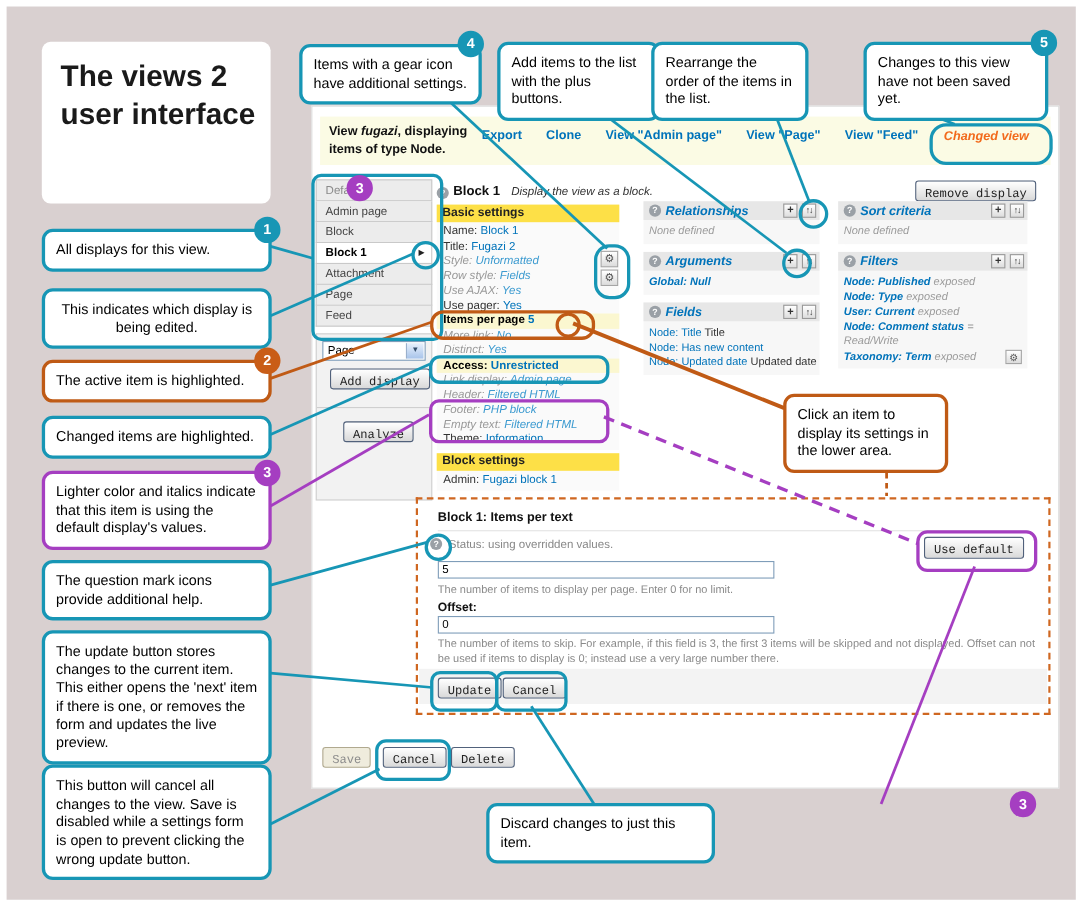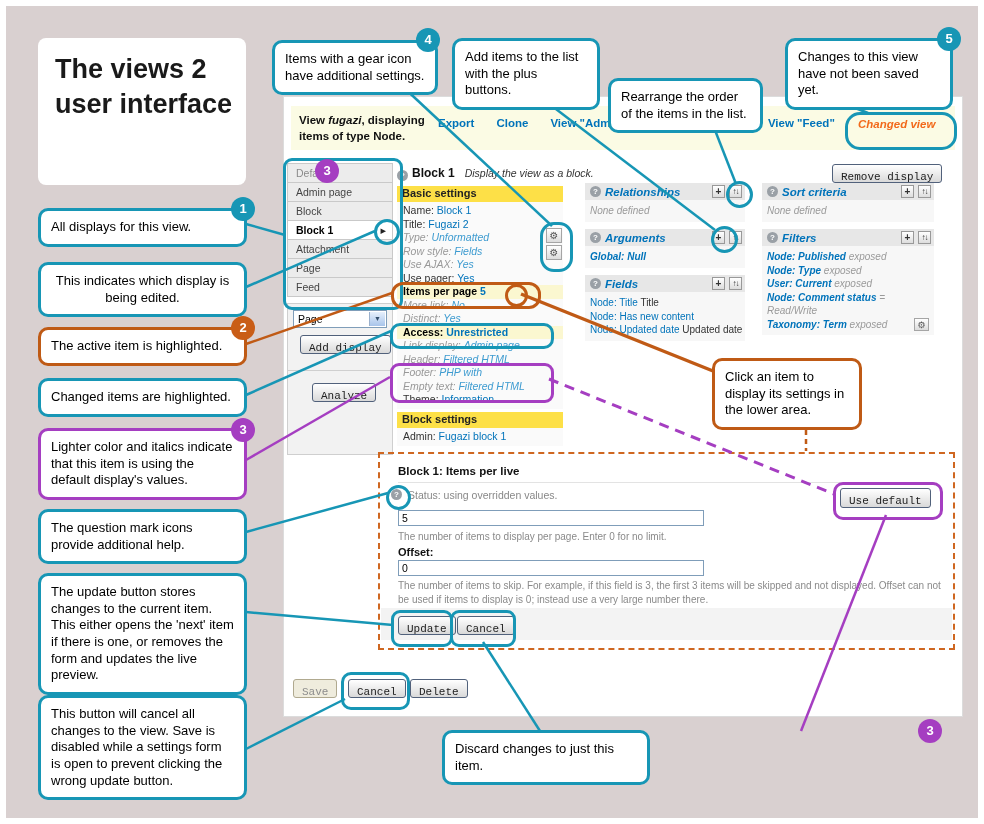--- a/index.html
+++ b/index.html
@@ -162,31 +162,31 @@
   <div class="dhead">
     <span class="qicon">?</span><b>Block 1</b><span class="desc">Display the view as a block.</span>
   </div>
   <button class="btn" style="left:832px;top:164px;">Remove display</button>
 
   <div class="bspanel">
     <div class="bshead">Basic settings</div>
     <div class="bsbody">
         <div class="bsrow"><span class="lab">Name:</span>&nbsp;<a class="val" href="#">Block 1</a></div>
         <div class="bsrow"><span class="lab">Title:</span>&nbsp;<a class="val" href="#">Fugazi 2</a></div>
-        <div class="bsrow def"><span class="lab">Type:</span>&nbsp;<a class="val" href="#">Unformatted</a></div>
+        <div class="bsrow def"><span class="lab">Style:</span>&nbsp;<a class="val" href="#">Unformatted</a></div>
         <div class="bsrow def"><span class="lab">Row style:</span>&nbsp;<a class="val" href="#">Fields</a></div>
         <div class="bsrow def"><span class="lab">Use AJAX:</span>&nbsp;<a class="val" href="#">Yes</a></div>
         <div class="bsrow"><span class="lab">Use pager:</span>&nbsp;<a class="val" href="#">Yes</a></div>
         <div class="bsrow boldrow hl"><span class="lab">Items per page</span>&nbsp;<a class="val" href="#">5</a></div>
         <div class="bsrow def"><span class="lab">More link:</span>&nbsp;<a class="val" href="#">No</a></div>
         <div class="bsrow def"><span class="lab">Distinct:</span>&nbsp;<a class="val" href="#">Yes</a></div>
         <div class="bsrow boldrow hl"><span class="lab">Access:</span>&nbsp;<a class="val" href="#">Unrestricted</a></div>
         <div class="bsrow def"><span class="lab">Link display:</span>&nbsp;<a class="val" href="#">Admin page</a></div>
         <div class="bsrow def"><span class="lab">Header:</span>&nbsp;<a class="val" href="#">Filtered HTML</a></div>
-        <div class="bsrow def"><span class="lab">Footer:</span>&nbsp;<a class="val" href="#">PHP with</a></div>
+        <div class="bsrow def"><span class="lab">Footer:</span>&nbsp;<a class="val" href="#">PHP block</a></div>
         <div class="bsrow def"><span class="lab">Empty text:</span>&nbsp;<a class="val" href="#">Filtered HTML</a></div>
         <div class="bsrow"><span class="lab">Theme:</span>&nbsp;<a class="val" href="#">Information</a></div>
       </div>
   </div>
   <span class="gearbtn" style="left:546px;top:228px;">⚙</span>
   <span class="gearbtn" style="left:546px;top:245px;">⚙</span>
 
   <div class="bs2panel">
     <div class="bshead">Block settings</div>
     <div class="bsbody">
@@ -255,21 +255,21 @@
         <div class="prow"><a class="plink" href="#">Node: Published</a><span class="psuf"> exposed</span></div>
         <div class="prow"><a class="plink" href="#">Node: Type</a><span class="psuf"> exposed</span></div>
         <div class="prow"><a class="plink" href="#">User: Current</a><span class="psuf"> exposed</span></div>
         <div class="prow"><a class="plink" href="#">Node: Comment status</a><span class="psuf"> =</span></div>
         <div class="prow cont">Read/Write</div>
         <div class="prow"><a class="plink" href="#">Taxonomy: Term</a><span class="psuf"> exposed</span><span class="gearmini">⚙</span></div>
       </div>
   </div>
 
   <div class="oform"></div>
-  <div class="ftitle">Block 1: Items per live</div>
+  <div class="ftitle">Block 1: Items per text</div>
   <span class="qicon fq">?</span>
   <div class="fstatus">Status: using overridden values.</div>
   <input class="finput" style="left: 398px; top: 510px;" value="5">
   <div class="fdesc" style="left:398px;top:530px;">The number of items to display per page. Enter 0 for no limit.</div>
   <div class="flabel" style="left:398px;top:546px;">Offset:</div>
   <input class="finput" style="left: 398px; top: 560px;" value="0">
   <div class="fdesc" style="left:398px;top:579px;width:548px;">The number of items to skip. For example, if this field is 3, the first 3 items will be skipped and not displayed. Offset can not be used if items to display is 0; instead use a very large number there.</div>
   <div class="fstrip"></div>
   <button class="btn" style="left:398px;top:616px;">Update</button>
   <button class="btn" style="left:457px;top:616px;">Cancel</button>
@@ -316,21 +316,21 @@
   <div class="ann teal" style="left:390px;top:323px;width:158px;height:20px;border-width:3px;border-radius:10px;"></div>
   <div class="ann purple" style="left:390px;top:363px;width:158px;height:34px;border-width:3px;border-radius:9px;"></div>
   <div class="ann teal" style="left:386px;top:485px;width:19px;height:19px;border-width:3px;border-radius:50%;"></div>
   <div class="ann teal" style="left:391px;top:610px;width:56px;height:31px;border-width:3px;border-radius:9px;"></div>
   <div class="ann teal" style="left:450px;top:610px;width:60px;height:31px;border-width:3px;border-radius:9px;"></div>
   <div class="ann teal" style="left:341px;top:672px;width:63px;height:32px;border-width:3px;border-radius:10px;"></div>
   <div class="ann purple" style="left:833px;top:482px;width:104px;height:32px;border-width:3px;border-radius:10px;"></div>
 
   <div class="co" style="left:272px;top:40px;width:166px;"><span>Items with a gear icon have additional settings.</span></div>
   <div class="co" style="left:452px;top:38px;width:148px;"><span>Add items to the list with the plus buttons.</span></div>
-  <div class="co" style="left:608px;top:38px;width:155px;margin-top:40px;"><span>Rearrange the order of the items in the list.</span></div>
+  <div class="co" style="left:592px;top:38px;width:143px;"><span>Rearrange the order of the items in the list.</span></div>
   <div class="co" style="left:785px;top:38px;width:168px;"><span>Changes to this view have not been saved yet.</span></div>
   <div class="co" style="left:38px;top:208px;width:209px;"><span>All displays for this view.</span></div>
   <div class="co" style="left:38px;top:262px;width:209px;text-align:center;"><span>This indicates which display is being edited.</span></div>
   <div class="co orange" style="left:38px;top:327px;width:209px;"><span>The active item is highlighted.</span></div>
   <div class="co" style="left:38px;top:378px;width:209px;"><span>Changed items are highlighted.</span></div>
   <div class="co purple" style="left:38px;top:428px;width:209px;"><span>Lighter color and italics indicate that this item is using the default display's values.</span></div>
   <div class="co" style="left:38px;top:509px;width:209px;"><span>The question mark icons provide additional help.</span></div>
   <div class="co" style="left:38px;top:573px;width:209px;"><span>The update button stores changes to the current item. This either opens the 'next' item if there is one, or removes the form and updates the live preview.</span></div>
   <div class="co" style="left:38px;top:695px;width:209px;"><span>This button will cancel all changes to the view. Save is disabled while a settings form is open to prevent clicking the wrong update button.</span></div>
   <div class="co orange" style="left:712px;top:358px;width:150px;"><span>Click an item to display its settings in the lower area.</span></div>

